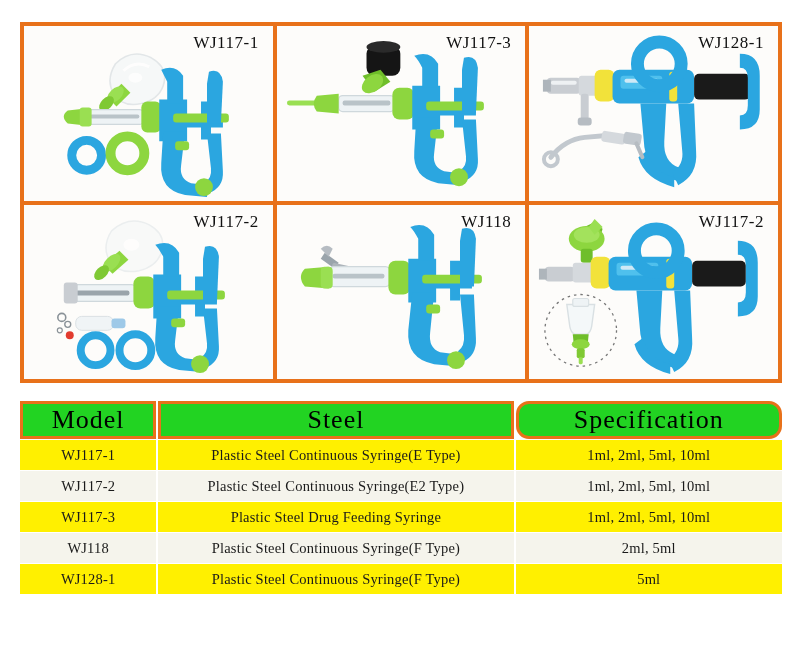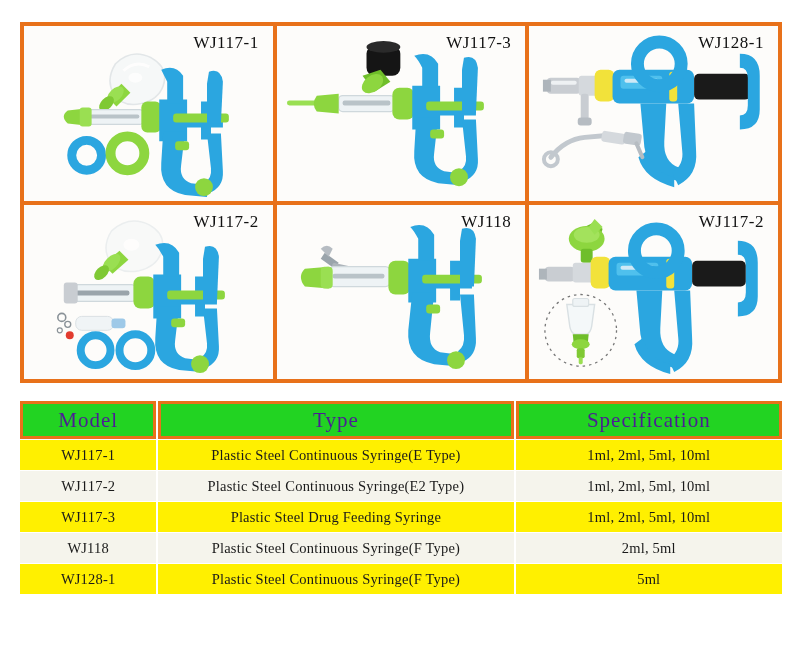--- a/index.html
+++ b/index.html
@@ -53,40 +53,40 @@
     position: absolute;
     left: 18px; top: 400px;
     width: 766px;
     border-collapse: separate;
     border-spacing: 2px 1px;
     font-family: "Liberation Serif", serif;
   }
   .spec-table th {
     background: #22D322;
     border: 3px solid #E8711A;
-    color: #4c1d95;
+    color: #000000;
     font-weight: normal;
-    font-size: 21px;
+    font-size: 26px;
     letter-spacing: 1px;
     height: 38px;
     text-align: center;
   }
   .spec-table td {
     height: 30px;
     text-align: center;
     font-size: 14.5px;
     color: #1a1a1a;
     letter-spacing: 0.2px;
     border: none;
   }
   tr.hl td { background: #FFF000; }
   tr.pl td { background: #F5F4EC; }
   .col-model { width: 132px; }
   .col-name  { width: 344px; }
-  .col-spec  { width: 258px; }
+  .col-spec  { width: 258px; border-radius: 13px; }
 
   
   .watermark {
     position: absolute;
     left: 50%;
     top: 56%;
     transform: translate(-50%, -50%);
     font-family: "Liberation Sans", sans-serif;
     font-size: 29px;
     color: rgba(120,120,120,0.45);
@@ -313,21 +313,21 @@
       </svg>
       <div class="cell-label">WJ117-2</div>
     </div>
 
   </div>
 
   <table class="spec-table">
     <thead>
       <tr>
         <th class="col-model">Model</th>
-        <th class="col-name">Type</th>
+        <th class="col-name">Steel</th>
         <th class="col-spec">Specification</th>
       </tr>
     </thead>
     <tbody>
       <tr class="hl">
         <td>WJ117-1</td>
         <td>Plastic Steel Continuous Syringe(E Type)</td>
         <td>1ml, 2ml, 5ml, 10ml</td>
       </tr>
       <tr class="pl">

